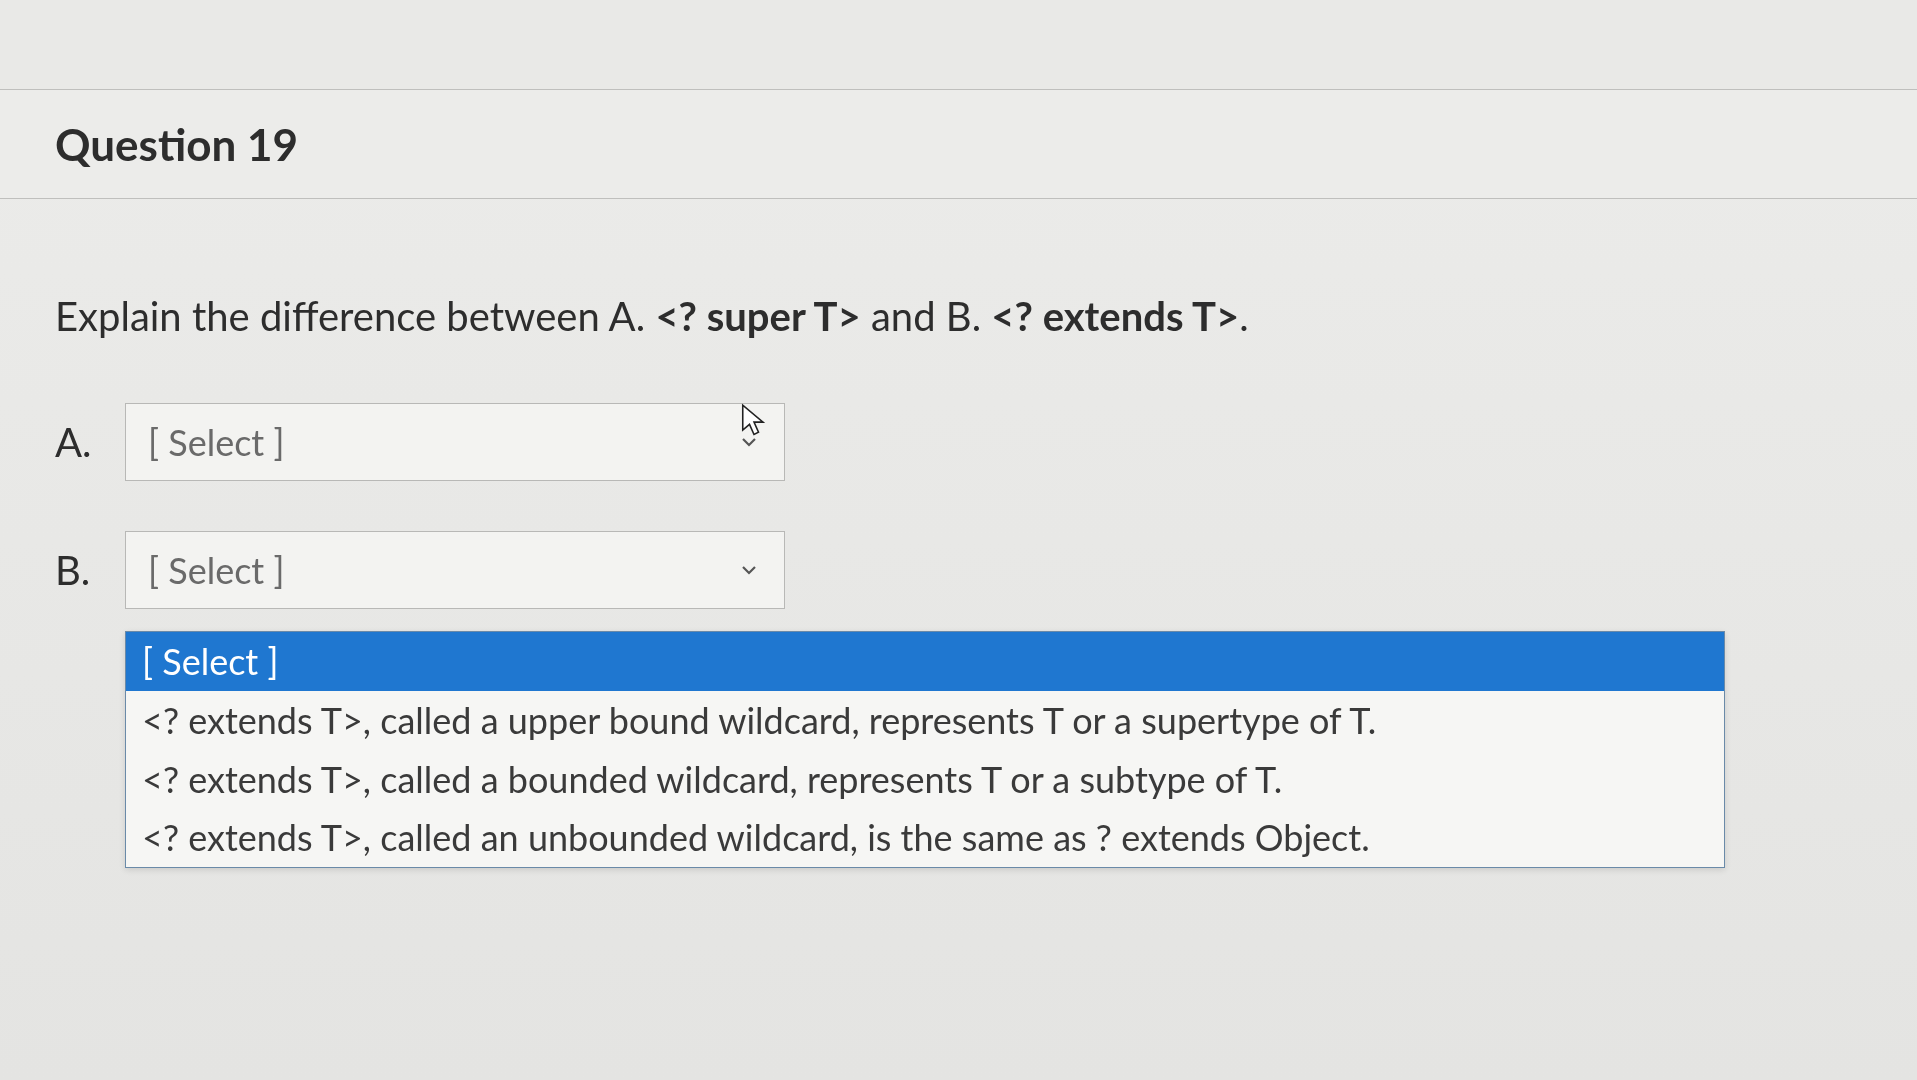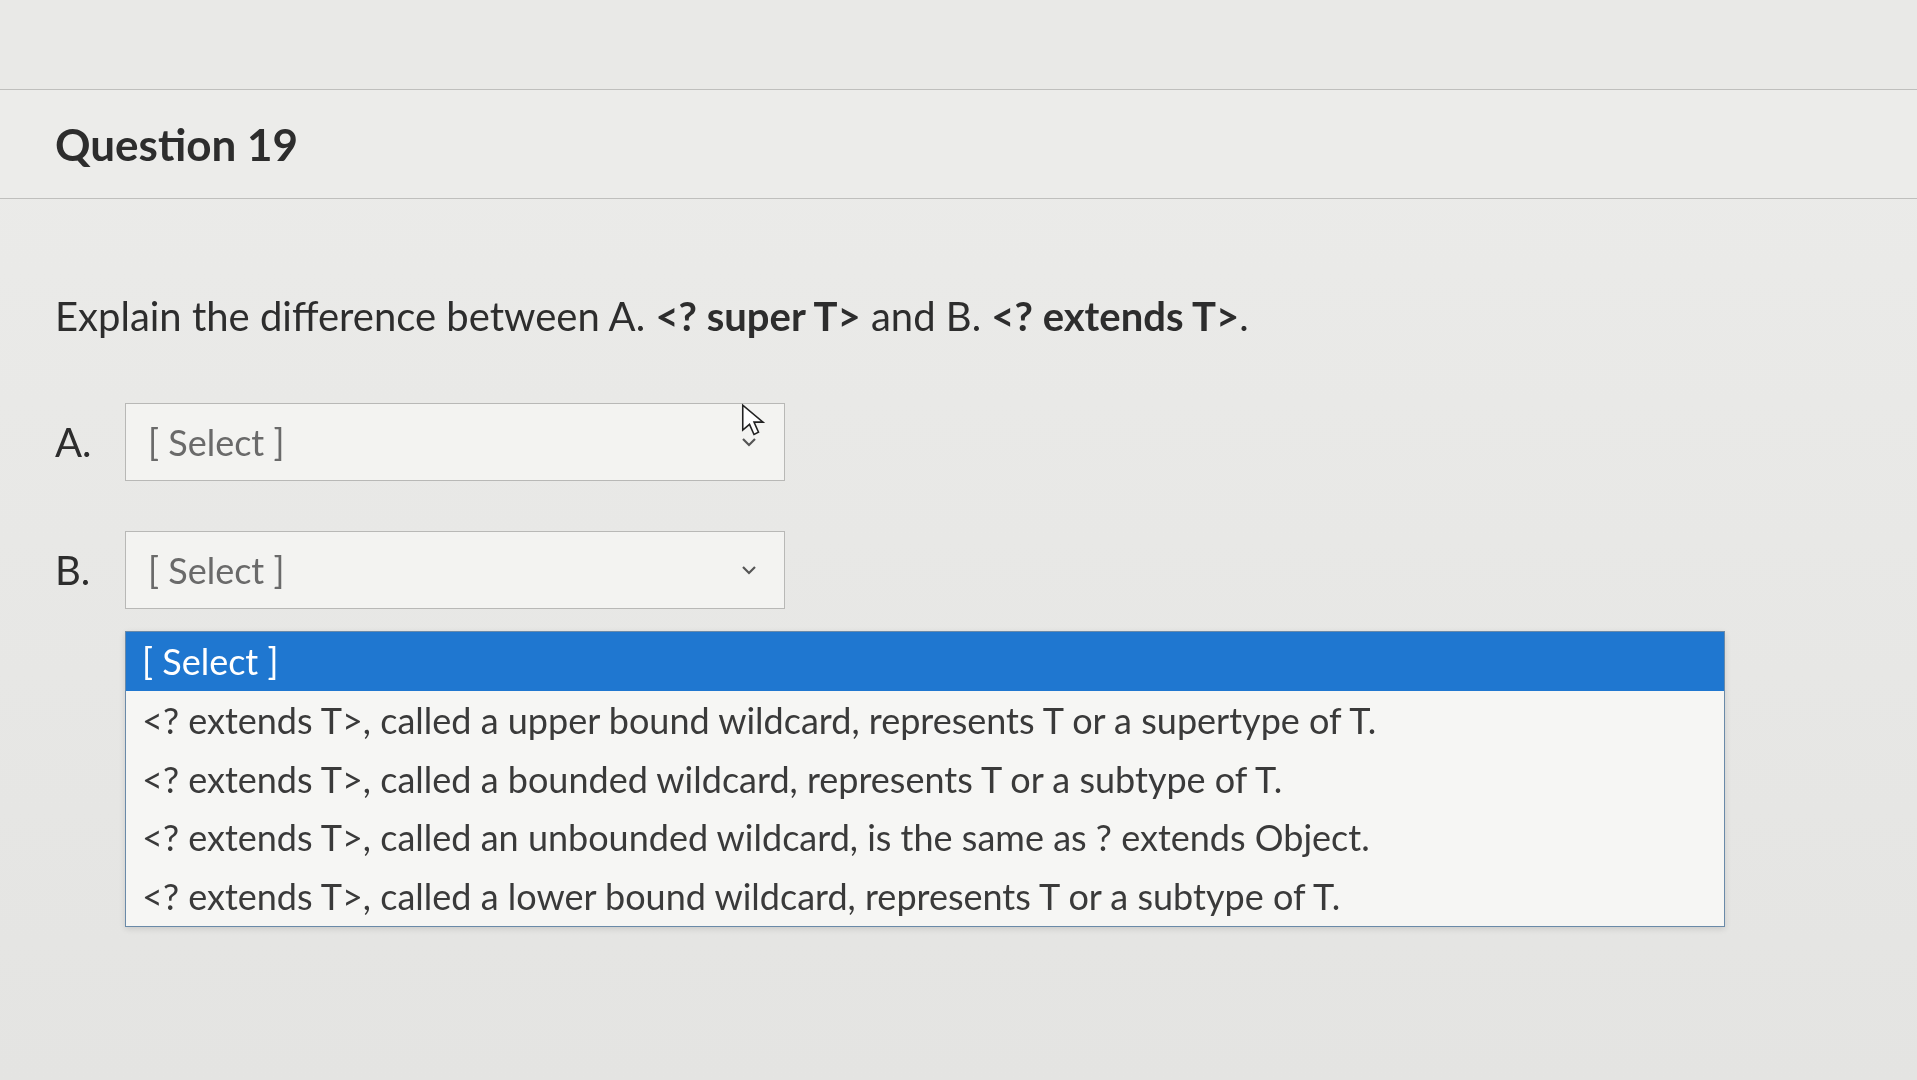--- a/index.html
+++ b/index.html
@@ -156,21 +156,20 @@
             </svg>
         </span>
       </div>
     </div>
 
     <div class="dropdown">
       <div class="dropdown-item selected">[ Select ]</div>
       <div class="dropdown-item">&lt;? extends T&gt;, called a upper bound wildcard, represents T or a supertype of T.</div>
       <div class="dropdown-item">&lt;? extends T&gt;, called a bounded wildcard, represents T or a subtype of T.</div>
       <div class="dropdown-item">&lt;? extends T&gt;, called an unbounded wildcard, is the same as ? extends Object.</div>
-      <div class="dropdown-item">&lt;? extends T&gt;, called a lower bound wildcard, represents T or a subtype of T.</div>
     </div>
 
     <div class="faint-divider"></div>
 
     <div class="cursor">
       <svg viewBox="0 0 24 32">
         <path d="M2 2 L2 24 L8 19 L12 28 L16 26 L12 17 L20 17 Z" fill="#ffffff" stroke="#222" stroke-width="1.4"></path>
       </svg>
     </div>
 

